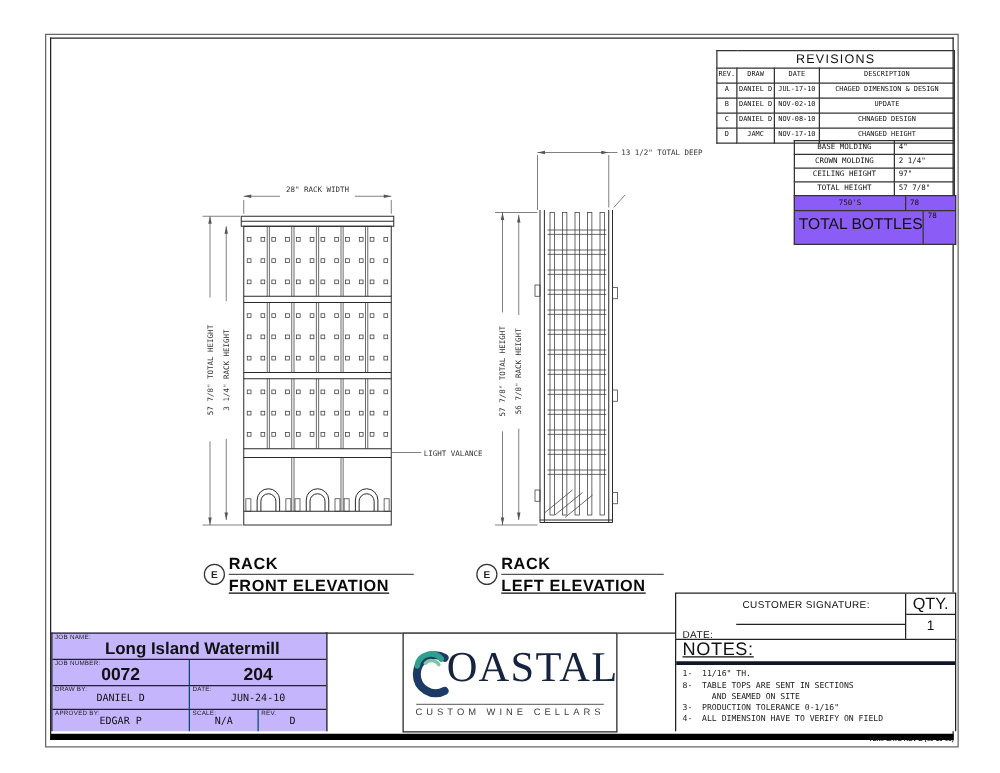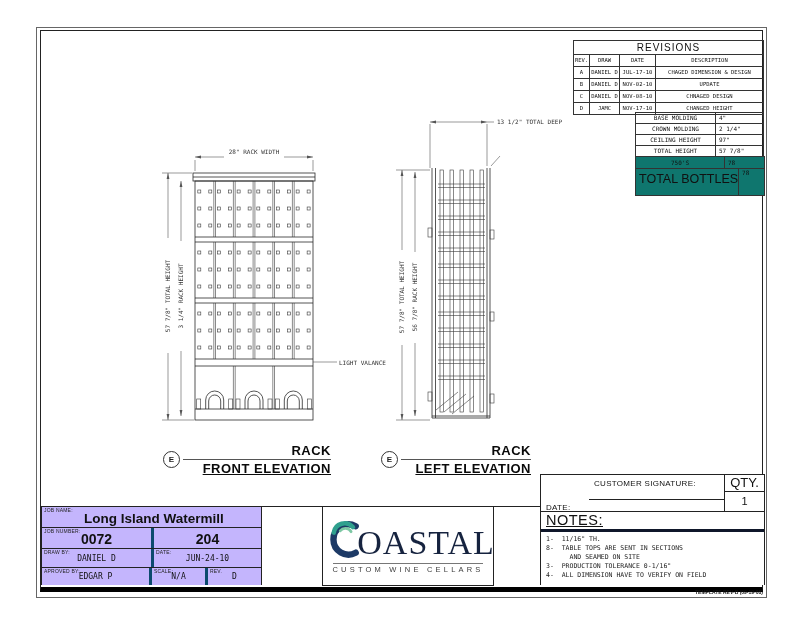--- a/index.html
+++ b/index.html
@@ -9,65 +9,65 @@
   .sheet-inner{left:40px;top:30px;width:721px;height:556px;border:1px solid #222;border-bottom:5px solid #000;}
   
   table{border-collapse:collapse;table-layout:fixed;}
   .rev-table{width:190px;font:5.5px/1.1 "DejaVu Sans Mono",monospace;}
   .rev-table td{border:1px solid #333;text-align:center;padding:1px 0;overflow:hidden;white-space:nowrap;height:9px;}
   .rev-table .ttl{font:10px/1 "Liberation Sans",sans-serif;letter-spacing:1px;height:11px;}
   .spec-table{width:128px;font:6px/1 "DejaVu Sans Mono",monospace;}
   .spec-table td{border:1px solid #333;padding:1.5px 0;height:7px;overflow:hidden;white-space:nowrap;}
   .spec-table td.l{text-align:center;}
   .spec-table td.v{text-align:left;padding-left:3px;}
-  .bot-box{width:128px;border:1px solid #333;background:#0f766e;}
+  .bot-box{width:128px;border:1px solid #333;background:#8b5cf6;}
   .bot-r1{display:flex;height:11px;border-bottom:1px solid #333;font:6px/11px "DejaVu Sans Mono",monospace;}
   .bot-r1 .c1{flex:1;text-align:center;border-right:1px solid #333;}
   .bot-r1 .c2{width:36px;padding-left:3px;}
   .bot-r2{display:flex;height:26px;}
   .bot-r2 .c1{flex:1;font:12.5px/1.6 "Liberation Sans",sans-serif;padding-left:3px;border-right:1px solid #333;white-space:nowrap;}
   .bot-r2 .c2{width:36px;font:6px/1.4 "DejaVu Sans Mono",monospace;padding-left:3px;}
   
   .elev-title{display:flex;align-items:center;gap:3px;}
   .marker{width:15px;height:15px;border:1px solid #333;border-radius:50%;flex:0 0 auto;
           font:bold 8px/15px "Liberation Sans",sans-serif;text-align:center;color:#222;}
-  .elev-title .tt{flex:1;text-align:right;font:bold 13px/15px "Liberation Sans",sans-serif;letter-spacing:.5px;color:#0a0a0a;}
+  .elev-title .tt{flex:1;text-align:left;font:bold 13px/15px "Liberation Sans",sans-serif;letter-spacing:.5px;color:#0a0a0a;}
   .elev-title .l1{border-bottom:1.5px solid #555;padding-bottom:1px;}
   .elev-title .l2{padding-top:1px;letter-spacing:.5px;text-decoration:underline;}
   
   .sig-box{left:540px;top:474px;width:223px;height:37px;border:1px solid #222;display:flex;background:#fff;}
   .sig-left{flex:1;border-right:1px solid #222;display:flex;flex-direction:column;}
   .sig-r1{height:21px;border-bottom:1px solid #222;font:8px/1 "Liberation Sans",sans-serif;padding:5px 0 0 5px;letter-spacing:.3px;margin-left:48px;}
   .sig-r2{flex:1;font:8px/1 "Liberation Sans",sans-serif;padding:4px 0 0 5px;letter-spacing:.3px;}
   .sig-qty{width:39px;display:flex;flex-direction:column;}
   .qty-label{height:16px;border-bottom:1px solid #222;font:13px/16px "Liberation Sans",sans-serif;text-align:center;}
   .qty-value{flex:1;font:11px/18px "Liberation Sans",sans-serif;text-align:center;}
   .notes-box{left:540px;top:511px;width:223px;height:73px;border:1px solid #222;border-bottom:none;background:#fff;}
   .notes-title{font:14.5px/17px "Liberation Sans",sans-serif;padding-left:5px;border-bottom:3px solid #0f172a;letter-spacing:.5px;text-decoration:underline;}
   .notes-list{padding:3px 2px 0 5px;font:6.5px/9px "DejaVu Sans Mono",monospace;color:#222;}
   .notes-list div{white-space:pre-wrap;}
   
   .tb{left:41px;top:506px;width:219px;height:78px;border:1px solid #222;border-bottom:none;background:#c4b5fd;
       display:flex;flex-direction:column;}
   .tb-row{display:flex;border-bottom:1px solid #222;position:relative;}
   .tb-row:last-child{border-bottom:none;}
   .tb .lbl{position:absolute;top:1px;left:2px;font:5px/1 "Liberation Sans",sans-serif;color:#222;letter-spacing:.2px;}
-  .tb .cell{position:relative;border-right:3px solid #0c4a6e;display:flex;align-items:flex-end;justify-content:center;}
+  .tb .cell{position:relative;border-right:1px solid #0c4a6e;display:flex;align-items:flex-end;justify-content:center;}
   .tb .cell:last-child{border-right:none;}
   .r1{height:20px;}
   .r1 .big{margin:4px auto 0 42px;font:bold 13.5px/16px "Liberation Sans",sans-serif;}
   .r2{height:20px;}
   .r2 .big{font:bold 14px/16px "Liberation Sans",sans-serif;padding-bottom:1px;}
   .r3,.r4{height:18px;flex:1;}
   .tb .val{font:8px/10px "DejaVu Sans Mono",monospace;padding-bottom:3px;}
   .w109{width:109px;}.w110{flex:1;}.w55{width:54px;}
   
   .logo-box{left:322px;top:506px;width:170px;height:78px;border:1px solid #222;background:#fff;
             display:flex;flex-direction:column;align-items:center;justify-content:center;}
-  .logo-row{display:flex;align-items:flex-end;}
+  .logo-row{display:flex;align-items:flex-start;}
   .logo-name{font:34px/34px "Liberation Serif",serif;color:#16233f;letter-spacing:1px;margin-left:-6px;}
   .logo-rule{width:150px;border-top:1px solid #777;margin-top:3px;}
   .logo-tag{font:7.5px/10px "Liberation Sans",sans-serif;color:#3c3c3c;letter-spacing:3.2px;margin-top:1px;}
   .tmpl-note{left:620px;top:589px;width:143px;text-align:right;font:bold 5px/6px "Liberation Sans",sans-serif;color:#111;}
   
   svg line,svg rect.o,svg path.o{stroke:#2a2a2a;stroke-width:.8;fill:none;}
   svg .thin line,svg .thin rect{stroke:#3a3a3a;stroke-width:.6;fill:none;}
   svg .dim{stroke:#555;stroke-width:.6;fill:none;}
   svg text{font-family:"DejaVu Sans Mono",monospace;font-size:6px;fill:#333;}
   svg .arr{fill:#555;stroke:none;}

